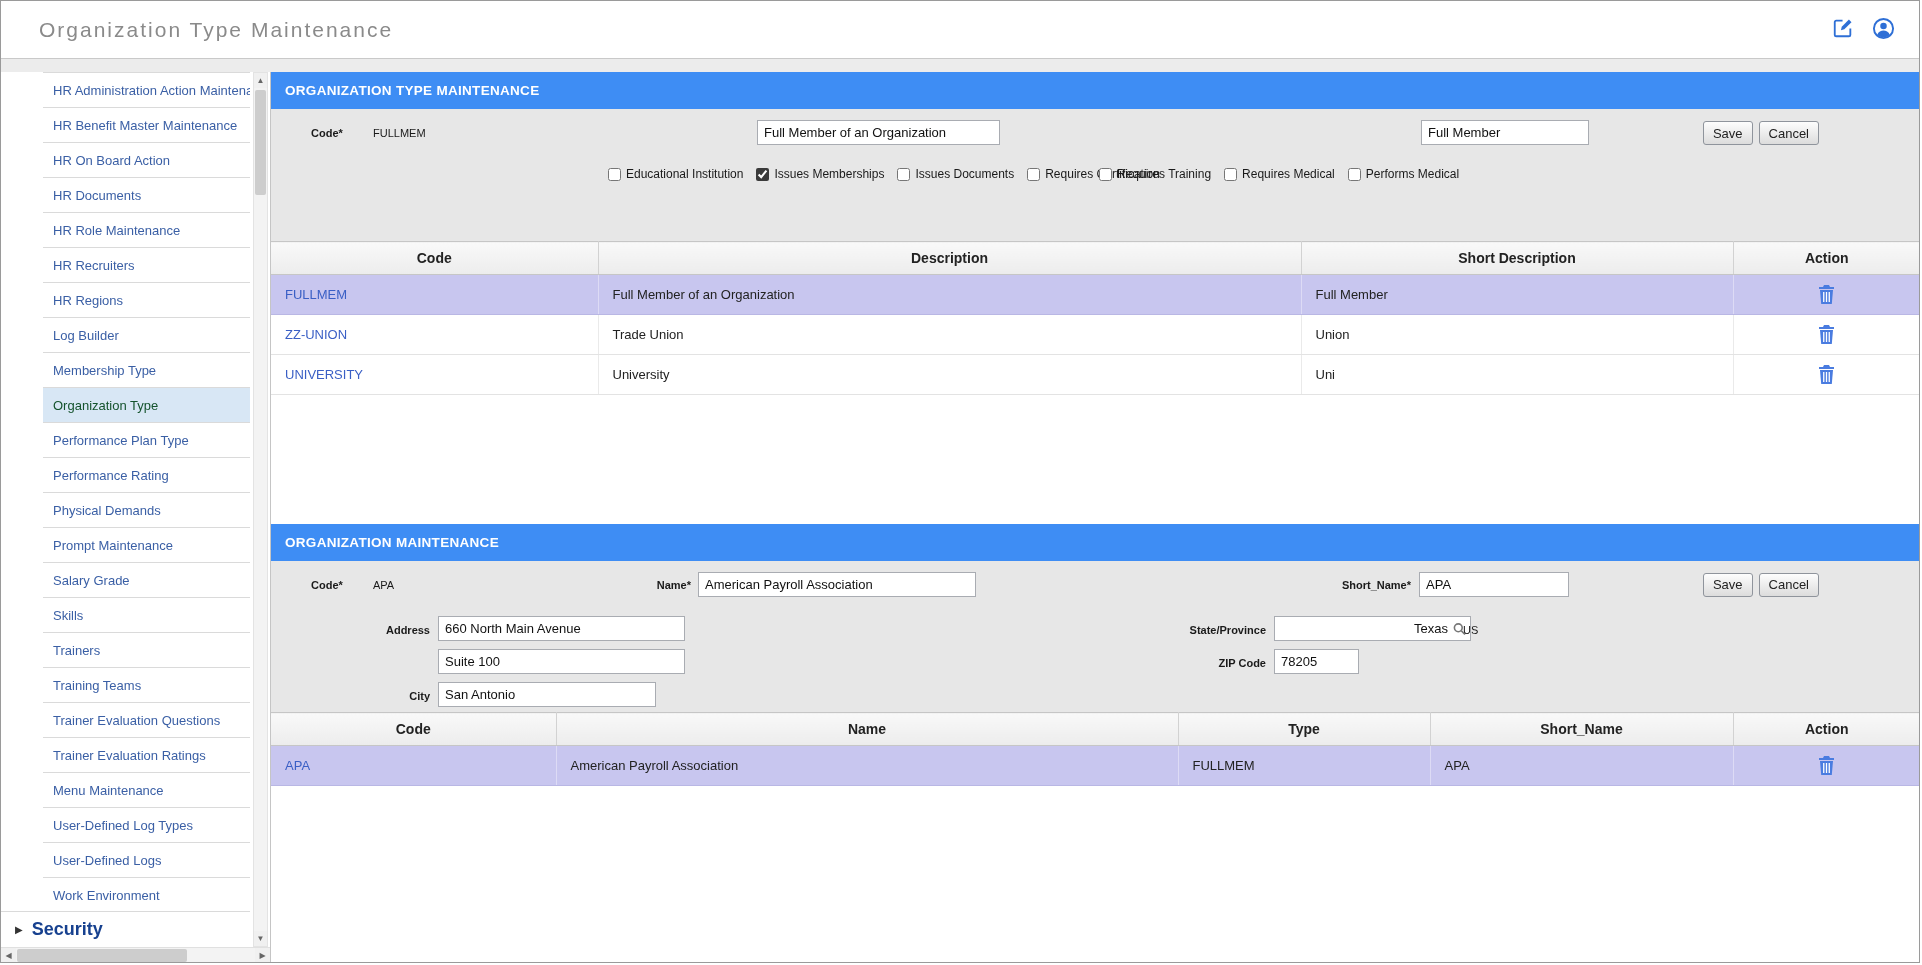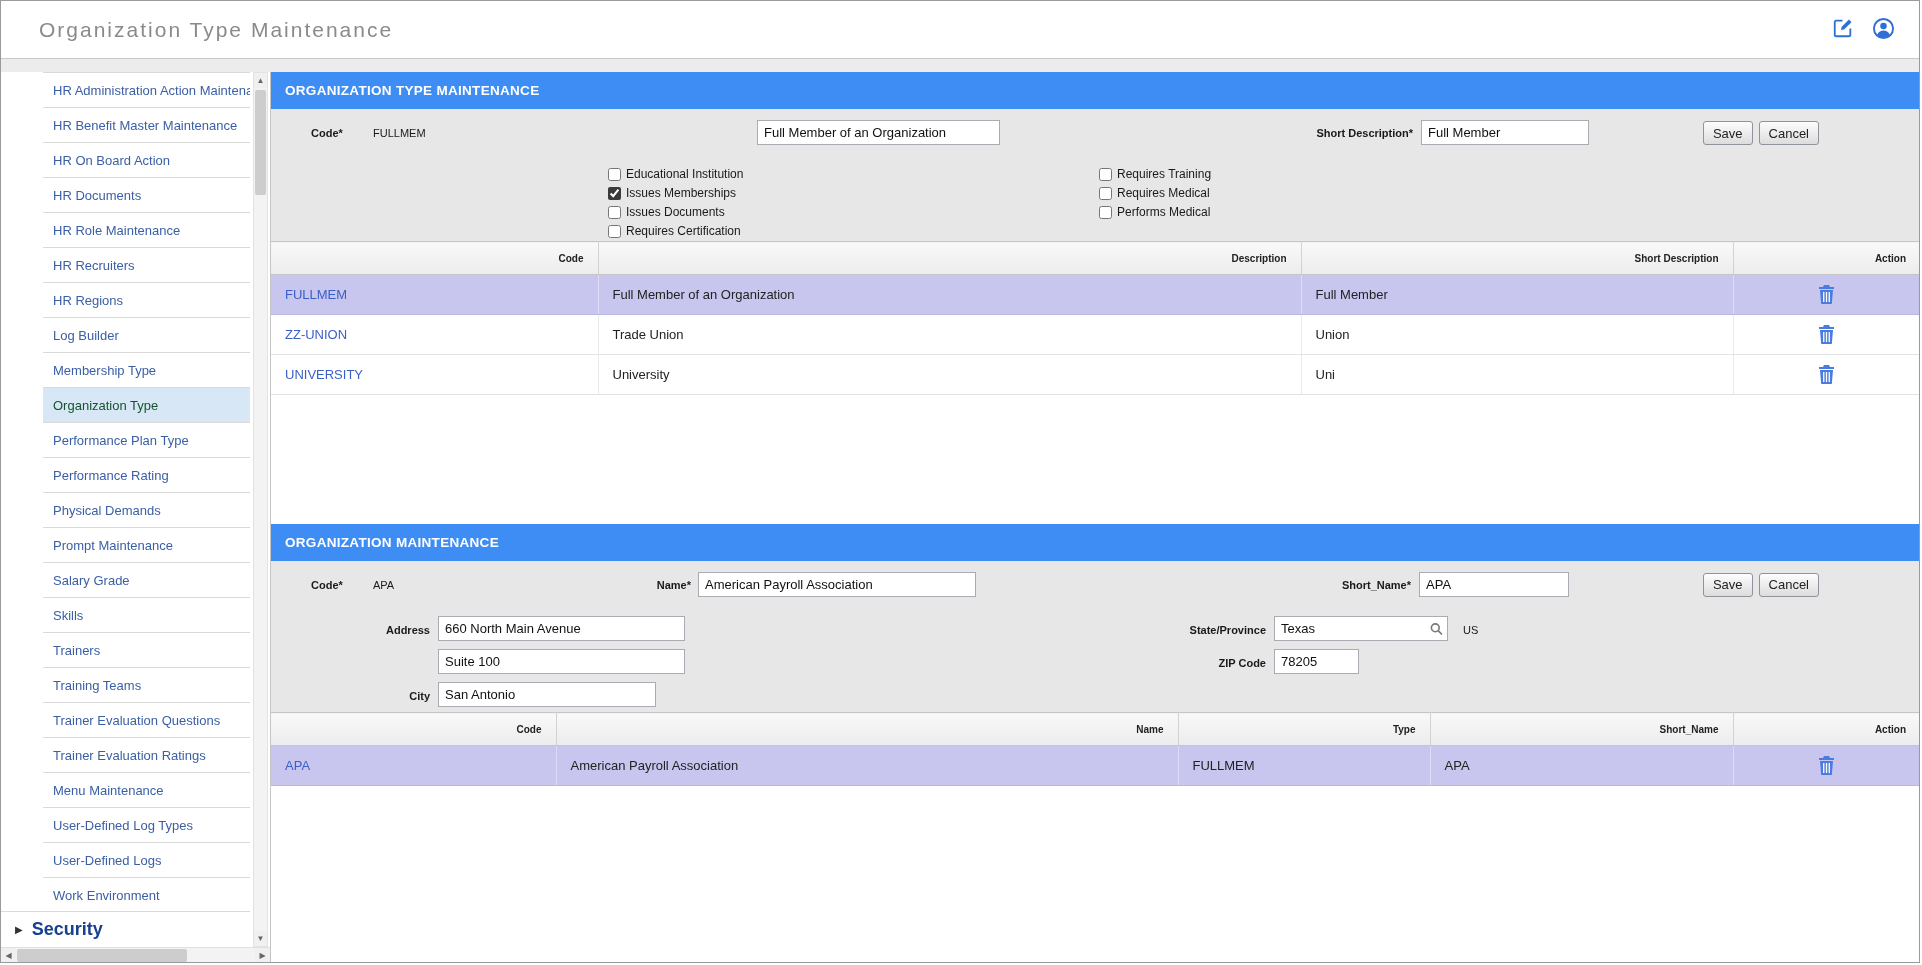--- a/index.html
+++ b/index.html
@@ -42,27 +42,27 @@
   .spacer { background:#fff; }
 
   .lblabs { position:absolute; top:0; height:100%; display:flex; align-items:center; font-size:11px; color:#1a1a1a; }
   .bold { font-weight:bold; }
   .rt { justify-content:flex-end; }
   .posabs { position:absolute; }
   input.txt { height:25px; border:1px solid #a9acb2; font-size:13px; padding:0 6px; font-family:inherit; color:#111; background:#fff; }
   .btns { position:absolute; right:100px; top:50%; transform:translateY(-50%); display:flex; gap:6px; }
   button.std { height:24px; padding:0 9px; font-size:13px; font-family:inherit; color:#222; background:linear-gradient(#fdfdfd,#dcdcdc); border:1px solid #8f949c; border-radius:3px; cursor:pointer; }
 
-  .chk-col { position:absolute; top:9px; display:flex; flex-direction:column; gap:3px; }
+  .chk-col { position:absolute; top:9px; display:flex; gap:13px; }
   .chk-row { display:flex; align-items:center; gap:5px; height:16px; font-size:12px; color:#1a1a1a; }
   .chk-row input { width:13px; height:13px; margin:0; accent-color:#3a3a3a; }
 
   
   table.grid { border-collapse:collapse; table-layout:fixed; width:100%; }
-  .grid th { background:linear-gradient(#f9f9f9,#ececec); border-top:1px solid #c6c6c6; border-bottom:1px solid #c6c6c6; border-right:1px solid #d2d2d2; font-size:10px; text-align:right; padding:0 14px; height:33px; font-weight:bold; color:#222; }
+  .grid th { background:linear-gradient(#f9f9f9,#ececec); border-top:1px solid #c6c6c6; border-bottom:1px solid #c6c6c6; border-right:1px solid #d2d2d2; font-size:14px; text-align:center; padding:0 14px; height:33px; font-weight:bold; color:#222; }
   .grid th:last-child { border-right:none; }
   .grid td { height:40px; border-bottom:1px solid #e3e3e3; border-right:1px solid #eaeaea; font-size:13px; padding:0 14px; color:#222; background:#fff; overflow:hidden; white-space:nowrap; }
   .grid td:last-child { border-right:none; text-align:center; padding:0; }
   .grid tr.selected td { background:#c8c6ef; border-right-color:#dddbf5; border-bottom-color:#b9b7e4; }
   a.code-link { color:#3a5fc5; text-decoration:none; font-size:13px; cursor:pointer; }
   .trash-btn { background:none; border:none; cursor:pointer; padding:2px 4px; line-height:0; }
 
   .input-wrap { position:absolute; }
   .input-wrap .mag { position:absolute; right:5px; top:50%; transform:translateY(-50%); line-height:0; cursor:pointer; background:none; border:none; padding:0; }
 </style>
@@ -142,21 +142,20 @@
     </aside>
 
     <main class="main">
 
       <div class="sect-header">ORGANIZATION TYPE MAINTENANCE</div>
 
       <div class="form-area" style="height:48px;">
         <div class="lblabs bold" style="left:40px;">Code*</div>
         <div class="lblabs" style="left:102px;">FULLMEM</div>
         <input class="txt posabs" style="left: 486px; top: 11px; width: 243px;" type="text" value="Full Member of an Organization">
-        <div class="lblabs bold rt" style="left:960px; width:182px;">Short Description*</div>
         <input class="txt posabs" style="left: 1150px; top: 11px; width: 168px;" type="text" value="Full Member">
         <div class="btns">
           <button class="std">Save</button>
           <button class="std">Cancel</button>
         </div>
       </div>
 
       <div class="form-area" style="height:84px;">
         <div class="chk-col" style="left:337px;">
           <label class="chk-row">
@@ -266,21 +265,21 @@
 
       <div class="form-area" style="height:104px;">
         <div class="lblabs bold rt" style="left:59px; width:100px; top:8px; height:27px;">Address</div>
         <input class="txt posabs" style="left: 167px; top: 8px; width: 247px;" type="text" value="660 North Main Avenue">
         <input class="txt posabs" style="left: 167px; top: 41px; width: 247px;" type="text" value="Suite 100">
         <div class="lblabs bold rt" style="left:59px; width:100px; top:74px; height:27px;">City</div>
         <input class="txt posabs" style="left: 167px; top: 74px; width: 218px;" type="text" value="San Antonio">
 
         <div class="lblabs bold rt" style="left:840px; width:155px; top:8px; height:27px;">State/Province</div>
         <div class="input-wrap" style="left:1003px; top:8px;">
-          <input class="txt" style="width: 174px; padding-right: 22px;" type="text" value="Texas">
+          <input class="txt" style="width: 197px; padding-right: 22px; text-align: right;" type="text" value="Texas">
           <button class="mag"><span><svg width="13" height="13" viewBox="0 0 13 13" fill="none" stroke="#777" stroke-width="1.6">
                   <circle cx="5.3" cy="5.3" r="3.9"></circle>
                   <line x1="8.4" y1="8.4" x2="12" y2="12"></line>
                 </svg></span></button>
         </div>
         <div class="lblabs" style="left:1192px; top:8px; height:27px;">US</div>
 
         <div class="lblabs bold rt" style="left:840px; width:155px; top:41px; height:27px;">ZIP Code</div>
         <input class="txt posabs" style="left: 1003px; top: 41px; width: 85px;" type="text" value="78205">
       </div>

